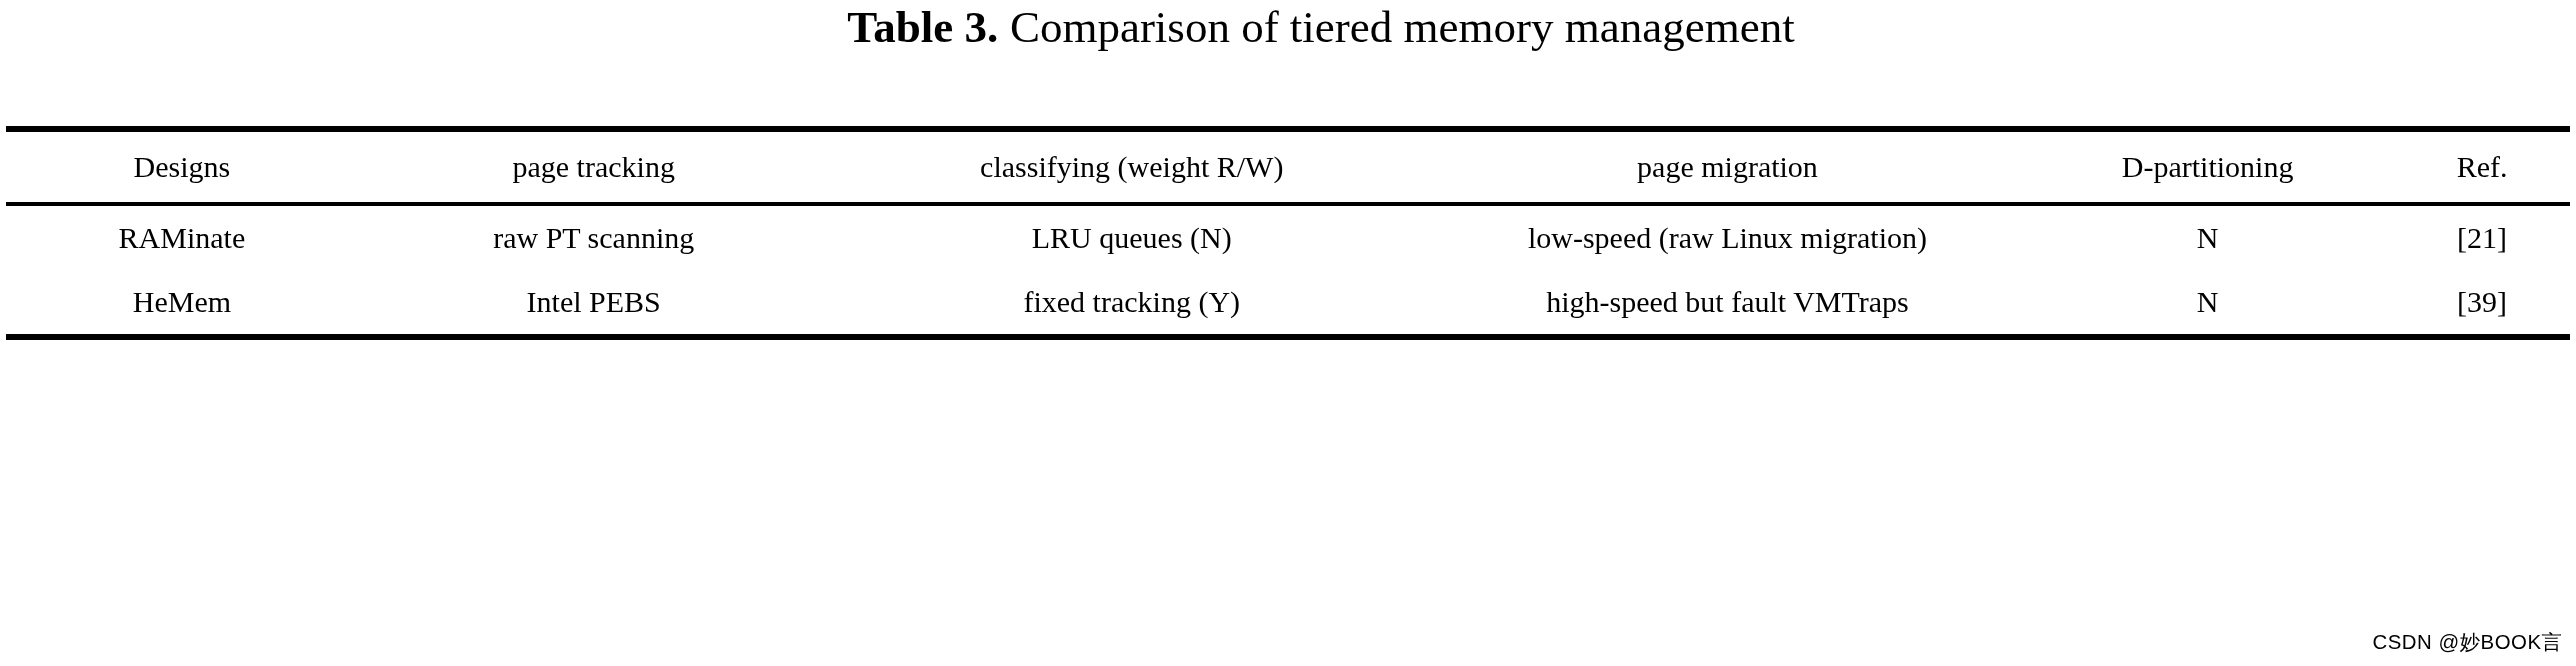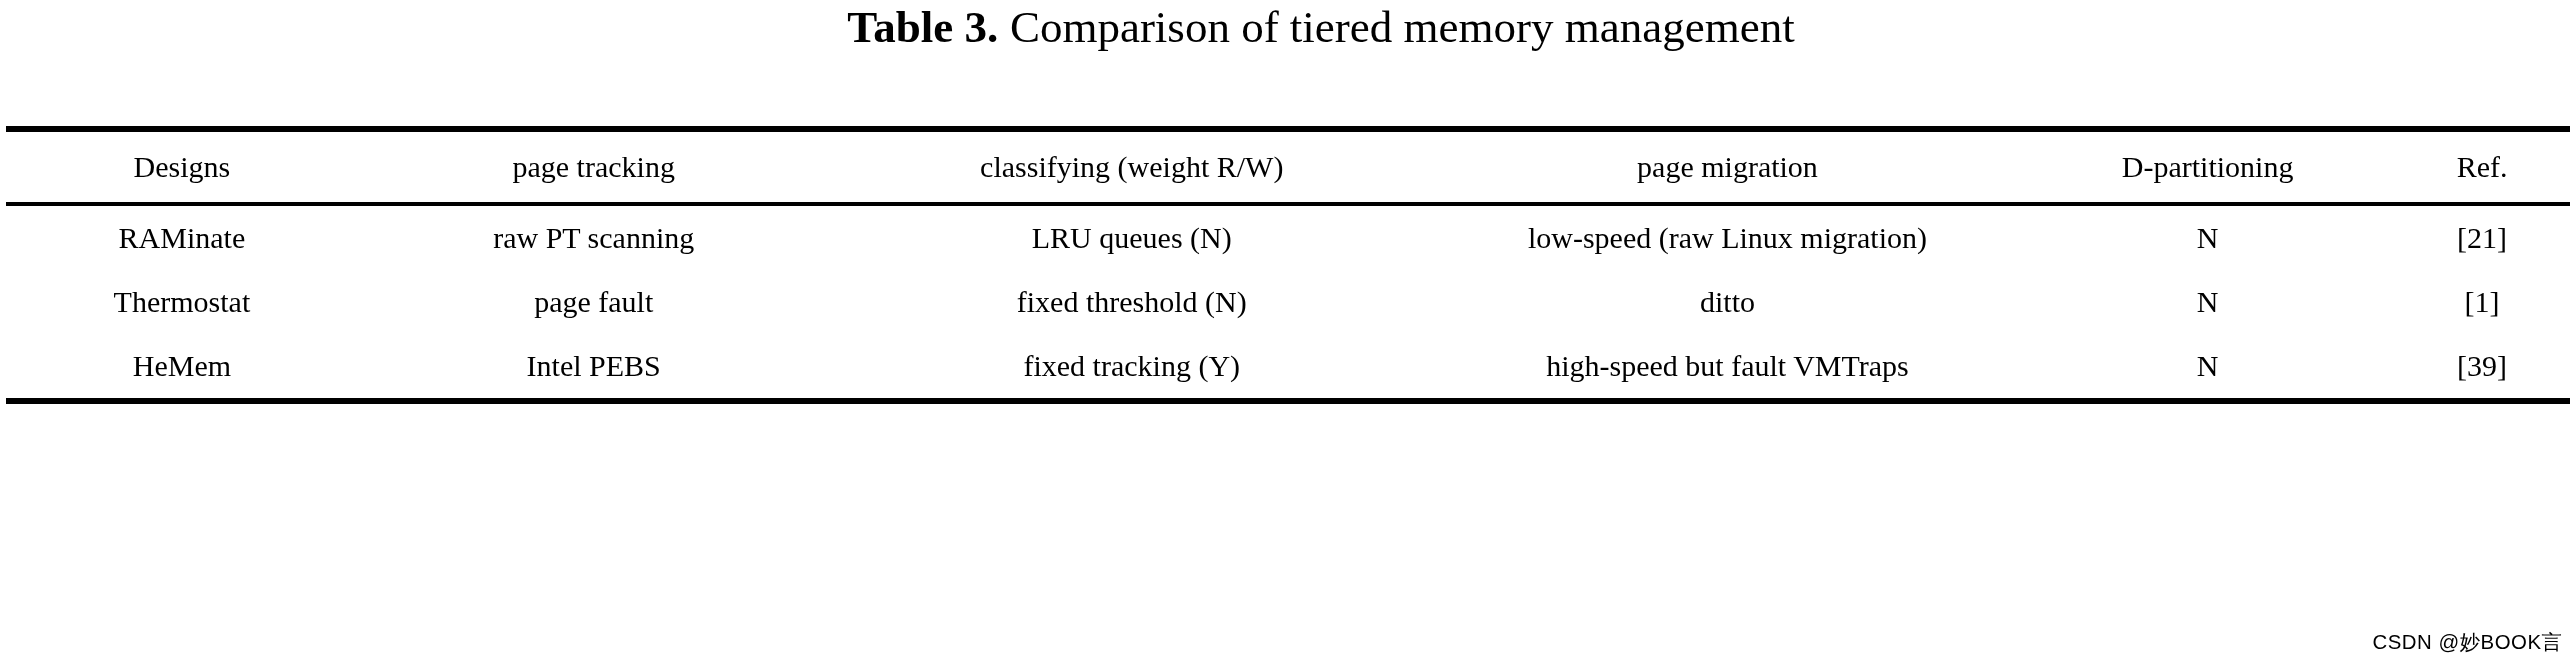--- a/index.html
+++ b/index.html
@@ -104,28 +104,20 @@
     <tbody>
       <tr>
         <td>RAMinate</td>
         <td>raw PT scanning</td>
         <td>LRU queues (N)</td>
         <td>low-speed (raw Linux migration)</td>
         <td>N</td>
         <td>[21]</td>
       </tr>
       <tr>
-        <td>Thermostat</td>
-        <td>page fault</td>
-        <td>fixed threshold (N)</td>
-        <td>ditto</td>
-        <td>N</td>
-        <td>[1]</td>
-      </tr>
-      <tr>
         <td>HeMem</td>
         <td>Intel PEBS</td>
         <td>fixed tracking (Y)</td>
         <td>high-speed but fault VMTraps</td>
         <td>N</td>
         <td>[39]</td>
       </tr>
     </tbody>
   </table>
 

